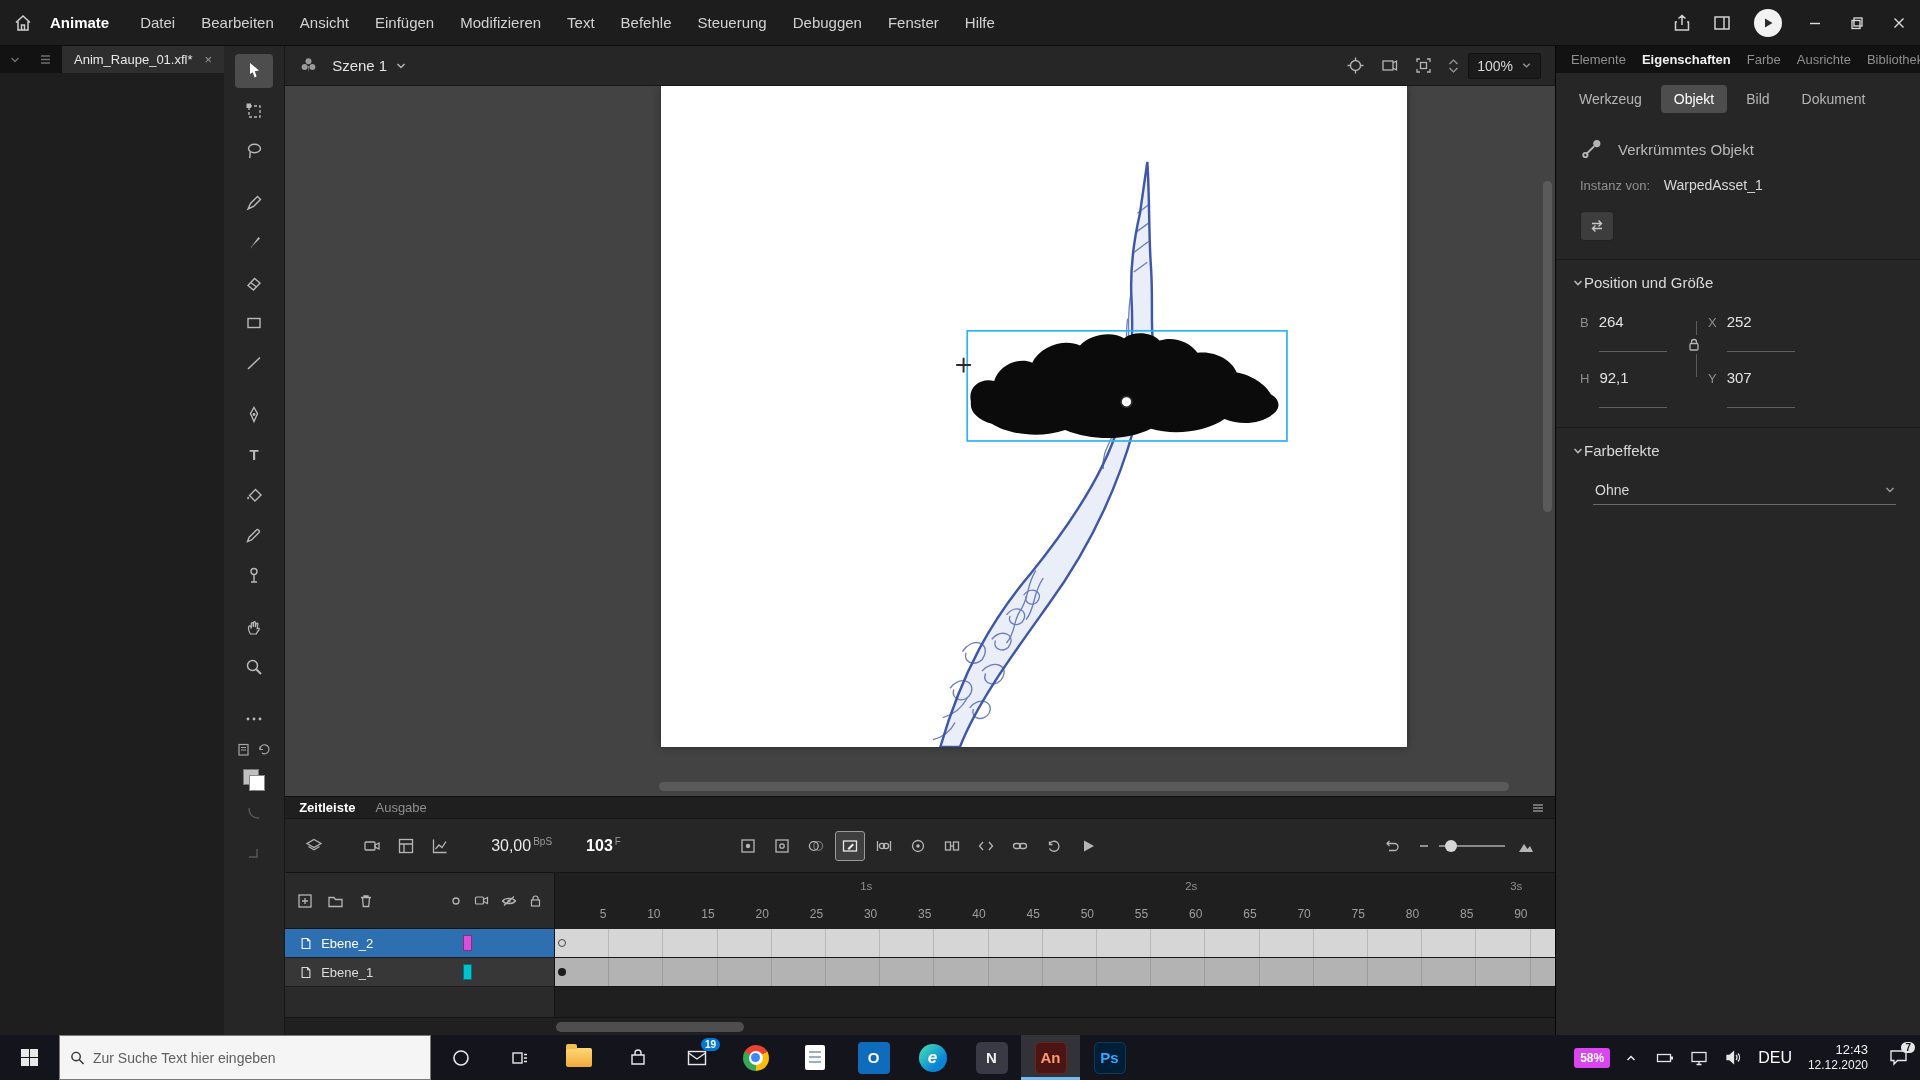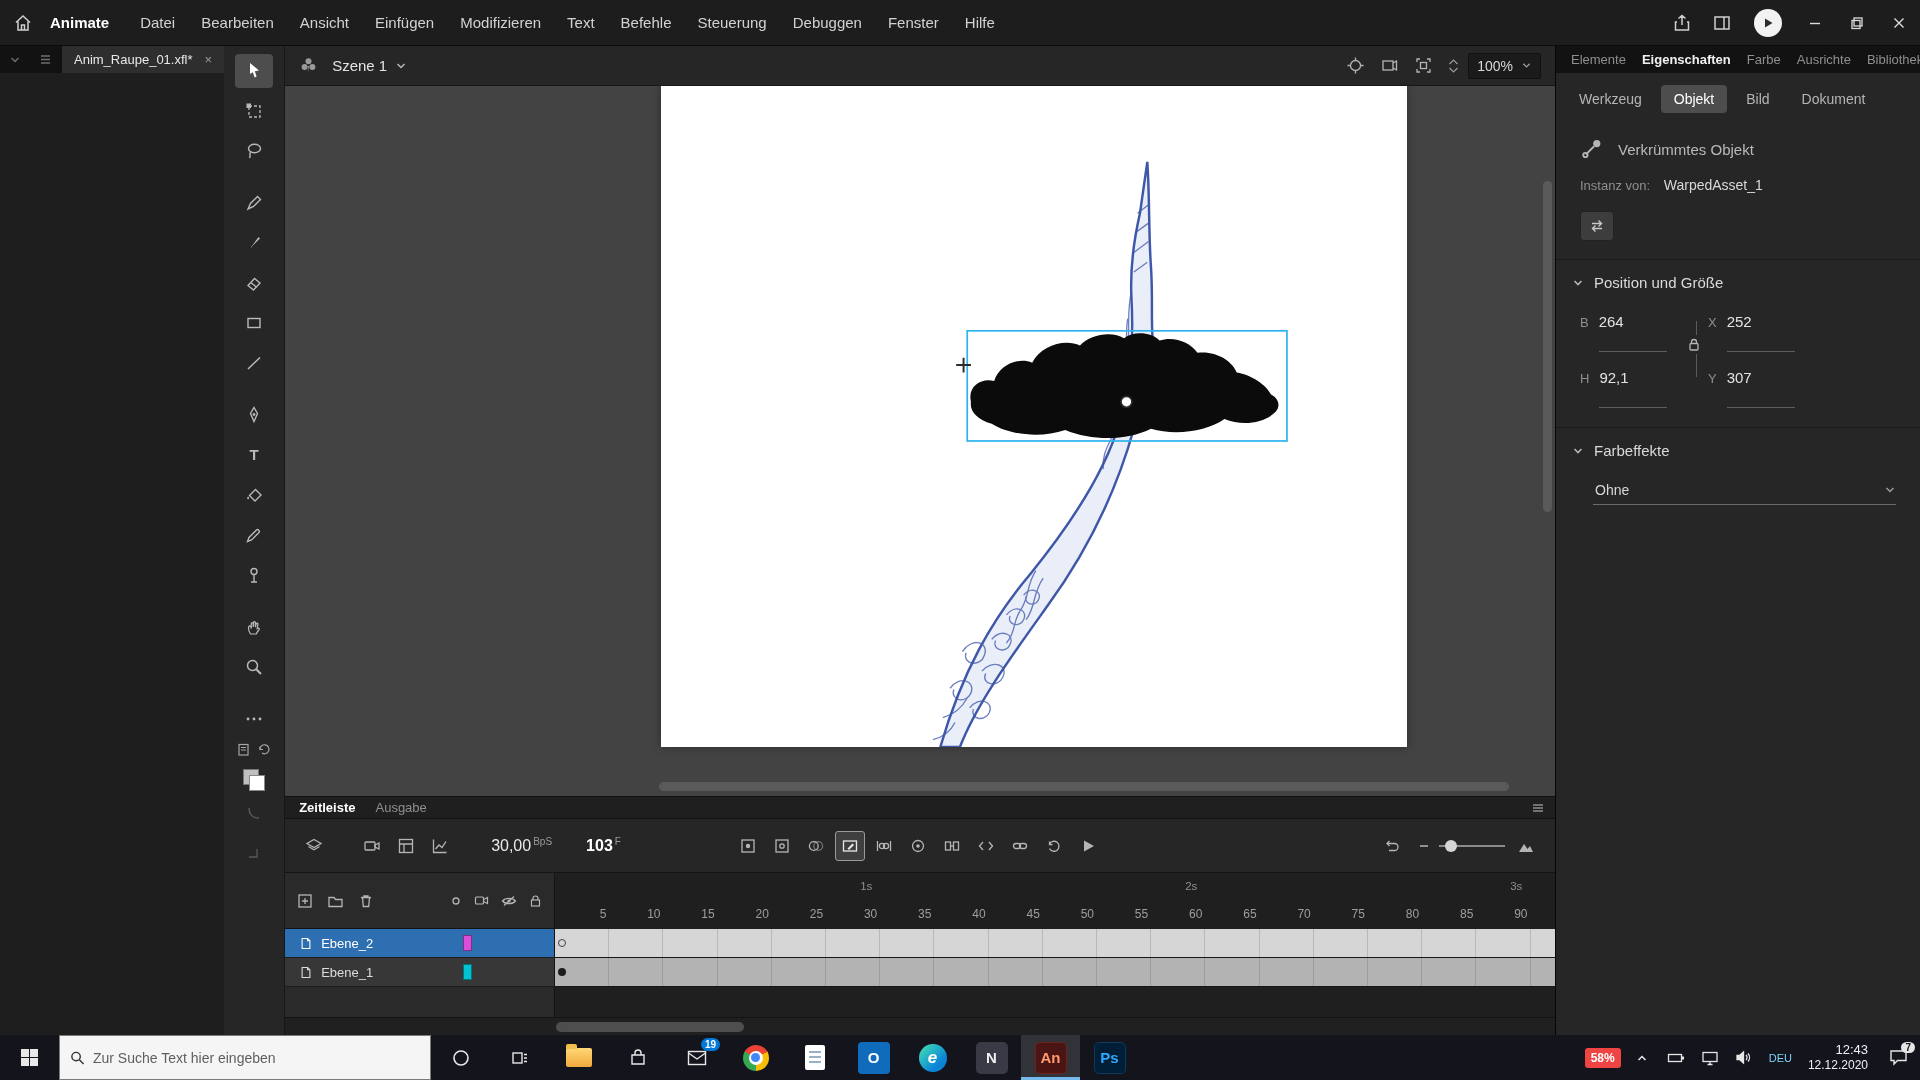--- a/index.html
+++ b/index.html
@@ -112,21 +112,21 @@
 .ptab{font-size:13px;color:#8f8f8f;padding:0 7px;white-space:nowrap;}
 .ptab.on{color:#f0f0f0;font-weight:bold;}
 .p-modes{display:flex;gap:6px;padding:12px 10px 0 10px;}
 .pmode{font-size:14px;color:#b5b5b5;padding:6px 13px;border-radius:4px;}
 .pmode.on{background:#4d4d4d;color:#fff;}
 .p-objhead{display:flex;align-items:center;gap:14px;padding:24px 0 0 24px;}
 .p-objhead .tt{font-size:15px;color:#b9b9b9;}
 .p-inst{padding:16px 0 0 24px;font-size:13px;color:#8f8f8f;}
 .p-inst .v{font-size:14px;color:#d8d8d8;margin-left:10px;}
 .swapbtn{margin:18px 0 0 24px;width:34px;height:30px;background:#3d3d3d;border:1px solid #222;border-radius:4px;display:flex;align-items:center;justify-content:center;color:#c9c9c9;}
-.p-sec{margin-top:18px;border-top:1px solid #1a1a1a;padding:14px 0 0 16px;display:flex;align-items:center;gap:10px;}
+.p-sec{margin-top:18px;border-top:1px solid #1a1a1a;padding:14px 0 0 16px;display:flex;align-items:center;}
 .p-sec .st{font-size:15px;color:#dadada;}
 .posgrid{position:relative;height:118px;}
 .pf{position:absolute;display:flex;align-items:baseline;gap:10px;}
 .pf .lb{font-size:13px;color:#8f8f8f;}
 .pf .vl{font-size:15px;color:#e2e2e2;border-bottom:1px solid #5f5f5f;min-width:68px;padding-bottom:21px;}
 .f-b{left:24px;top:22px;}.f-x{left:152px;top:22px;}.f-h{left:24px;top:78px;}.f-y{left:152px;top:78px;}
 .linkline{position:absolute;left:140px;top:30px;width:1px;height:56px;background:#5a5a5a;}
 .lockic{position:absolute;left:131px;top:44px;background:#262626;color:#b5b5b5;padding:2px 0;}
 .colorsel{margin:16px 24px 0 37px;height:30px;border-bottom:1px solid #6a6a6a;display:flex;align-items:center;}
 .colorsel .cv{font-size:14px;color:#d8d8d8;flex:1;padding-left:2px;}
@@ -149,22 +149,22 @@
 .chrome{width:26px;height:26px;border-radius:50%;background:conic-gradient(from -60deg,#ea4335 0 120deg,#fbbc05 120deg 240deg,#34a853 240deg 360deg);position:relative;}
 .chrome::before{content:"";position:absolute;left:6px;top:6px;width:14px;height:14px;border-radius:50%;background:#fff;}
 .chrome::after{content:"";position:absolute;left:8.5px;top:8.5px;width:9px;height:9px;border-radius:50%;background:#4285f4;}
 .folderic{position:relative;width:26px;height:19px;background:linear-gradient(#ffd876,#f1a93c);border-radius:2px;}
 .folderic::before{content:"";position:absolute;left:0;top:-4px;width:11px;height:5px;background:#f1c04c;border-radius:2px 2px 0 0;}
 .docic{position:relative;width:20px;height:25px;background:#fff;border-radius:2px;}
 .docic i{position:absolute;left:4px;right:4px;height:2px;background:#9ab0c4;}
 .badge{position:absolute;top:3px;right:6px;background:#0078d7;color:#fff;font-size:10px;border-radius:9px;padding:1px 4px;font-weight:bold;}
 .tray{margin-left:auto;display:flex;align-items:center;}
 .tray-ic{width:34px;height:45px;display:flex;align-items:center;justify-content:center;color:#e6e6e6;}
-.battchip{background:#ef4444;color:#fff;font-size:12px;font-weight:bold;border-radius:3px;padding:3px 6px;margin-right:4px;}
-.lang{font-size:11px;color:#7dd3fc;padding:0 8px;}
+.battchip{background:#d946ef;color:#fff;font-size:12px;font-weight:bold;border-radius:3px;padding:3px 6px;margin-right:4px;}
+.lang{font-size:16px;color:#ffffff;padding:0 8px;}
 .clock{text-align:right;color:#f0f0f0;padding:0 8px;line-height:1.25;}
 .clock .t1{font-size:13px;}
 .clock .t2{font-size:12px;}
 .notif{position:relative;width:44px;height:45px;display:flex;align-items:center;justify-content:center;color:#e6e6e6;}
 .notif .nc{position:absolute;right:5px;top:7px;font-size:10px;color:#14141c;background:#e6e6e6;border-radius:8px;padding:0 4px;font-weight:bold;}
 sup{font-size:10px;}
 </style>
 </head>
 <body>
 

